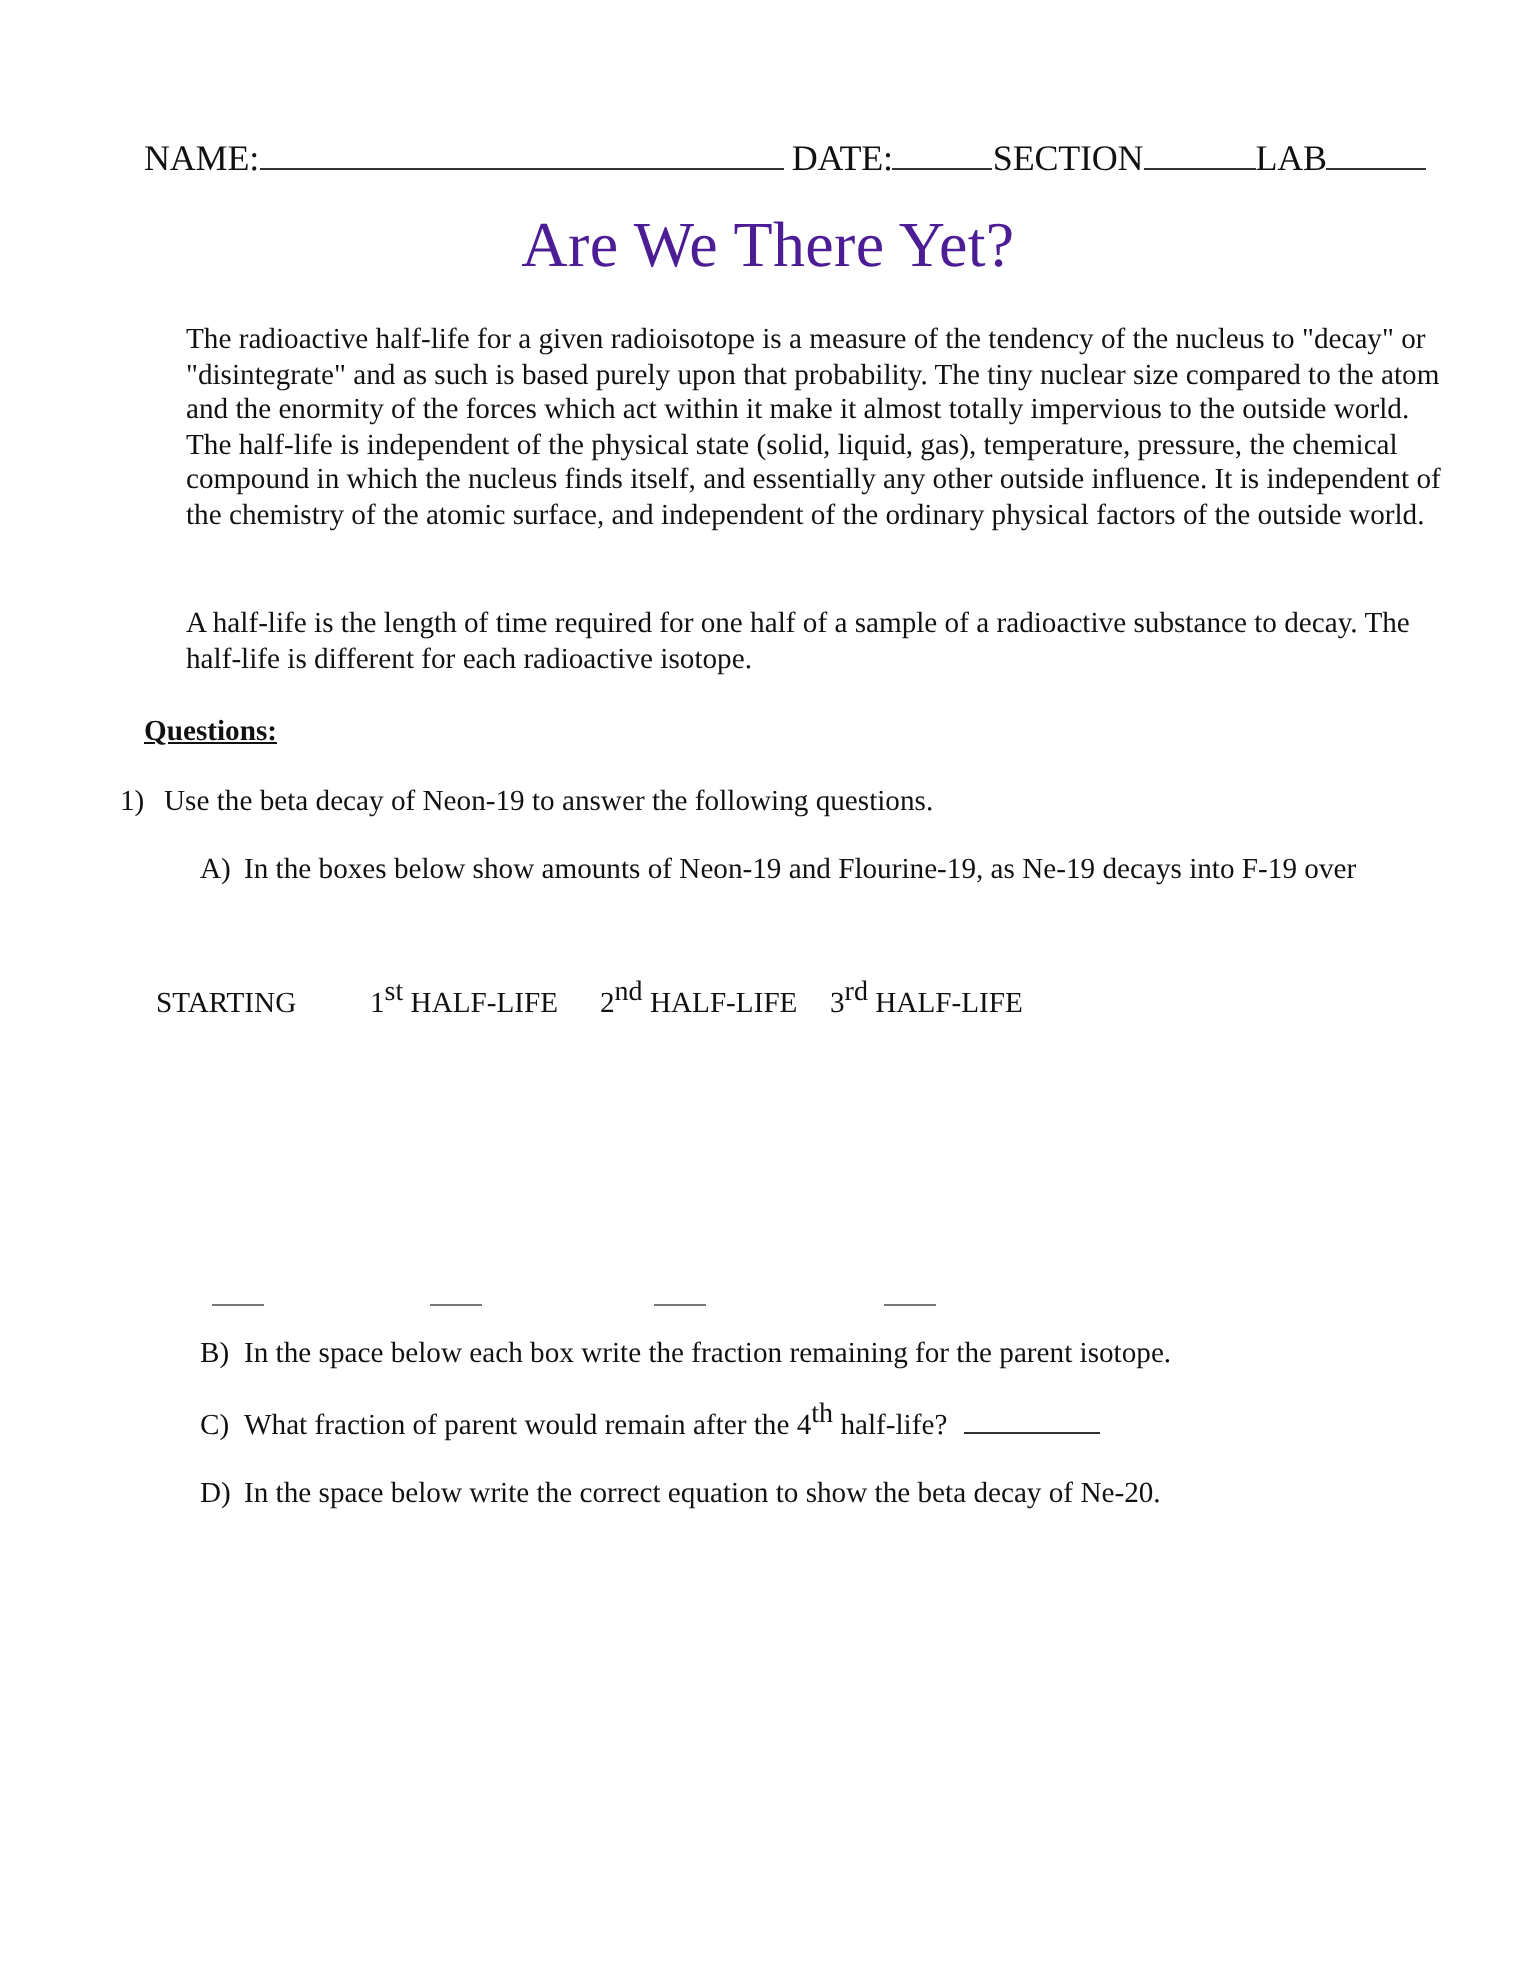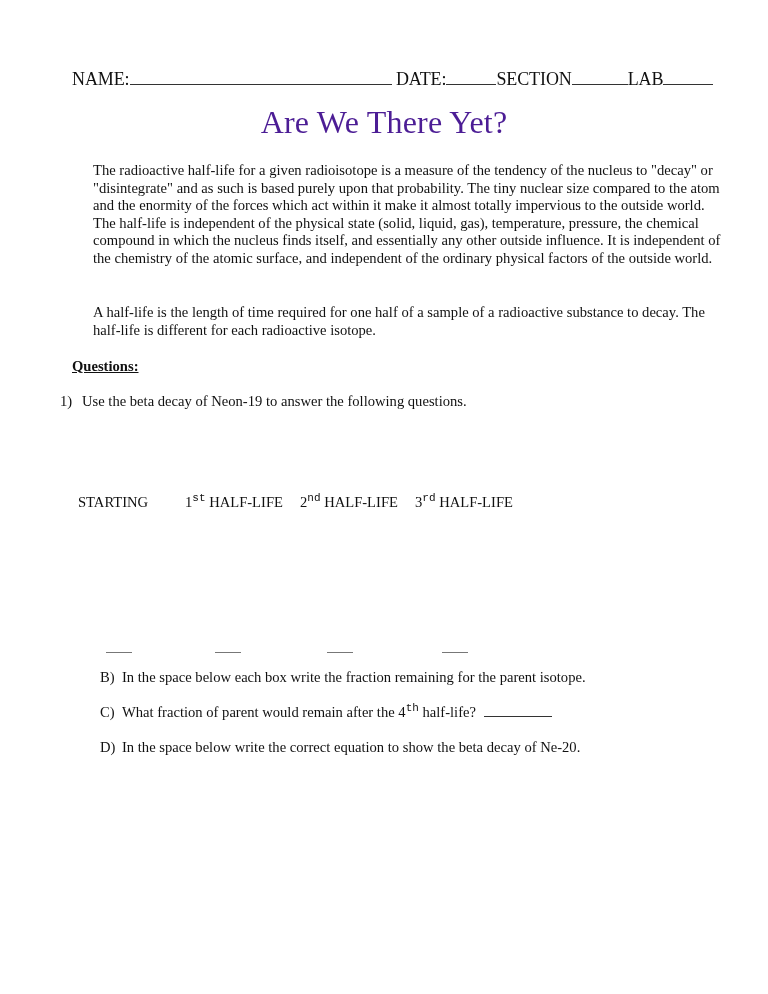--- a/index.html
+++ b/index.html
@@ -18,21 +18,21 @@
   .para { left: 72px; width: 632px; line-height: 17.6px; margin-left: 21px; }
   .p1 { top: 162px; }
   .p2 { top: 304px; }
   .questions-heading { left: 72px; top: 358px; font-weight: bold; text-decoration: underline; text-align: center; }
   .q1 { left: 60px; top: 393px; }
   .q1 .num { display: inline-block; width: 22px; }
   .qa { left: 100px; top: 427px; width: 604px; line-height: 17.6px; }
   .qa .lbl { display: inline-block; width: 22px; }
   .qa .indent { padding-left: 22px; }
   .col-label { top: 494px; font-size: 14.6px; white-space: nowrap; }
-  sup { font-size: 11px; vertical-align: 6px; line-height: 0; font-family: Liberation Mono, monospace; }
+  sup { font-size: 14px; vertical-align: 6px; line-height: 0; }
   .fraction-blank { top: 652px; width: 26px; height: 0; border-top: 1px solid #777; }
   .sub-q { left: 100px; width: 610px; }
   .sub-q .lbl { display: inline-block; width: 22px; }
   .answer-line { display: inline-block; width: 68px; border-bottom: 1px solid #333; margin-left: 8px; height: 12px; }
 </style>
 </head>
 <body>
 
 <div class="abs header-line">
   <span>NAME:</span><span class="blank" style="width:262px"></span>
@@ -44,20 +44,21 @@
 <div class="abs para p1">The radioactive half-life for a given radioisotope is a measure of the tendency of the nucleus to "decay" or "disintegrate" and as such is based purely upon that probability. The tiny nuclear size compared to the atom and the enormity of the forces which act within it make it almost totally impervious to the outside world. The half-life is independent of the physical state (solid, liquid, gas), temperature, pressure, the chemical compound in which the nucleus finds itself, and essentially any other outside influence. It is independent of the chemistry of the atomic surface, and independent of the ordinary physical factors of the outside world.</div>
 <div class="abs para p2">A half-life is the length of time required for one half of a sample of a radioactive substance to decay. The half-life is different for each radioactive isotope.</div>
 
 <div class="abs questions-heading">Questions:</div>
 
 <div class="abs q1">
   <span class="num">1)</span><span>Use the beta decay of Neon-19 to answer the following questions.</span>
 </div>
 
 <div class="abs qa">
+  <div><span class="lbl">A)</span><span>In the boxes below show amounts of Neon-19 and Flourine-19, as Ne-19 decays into F-19 over</span></div>
 </div>
 
 <div class="abs col-label" style="left:78px">
   <span>STARTING</span>
 </div>
 <div class="abs col-label" style="left:185px">
   <span>1</span><sup>st</sup><span> HALF-LIFE</span>
 </div>
 <div class="abs col-label" style="left:300px">
   <span>2</span><sup>nd</sup><span> HALF-LIFE</span>

